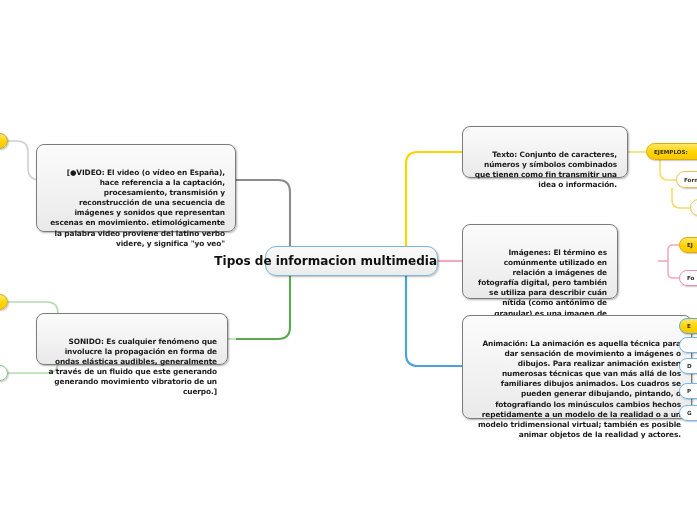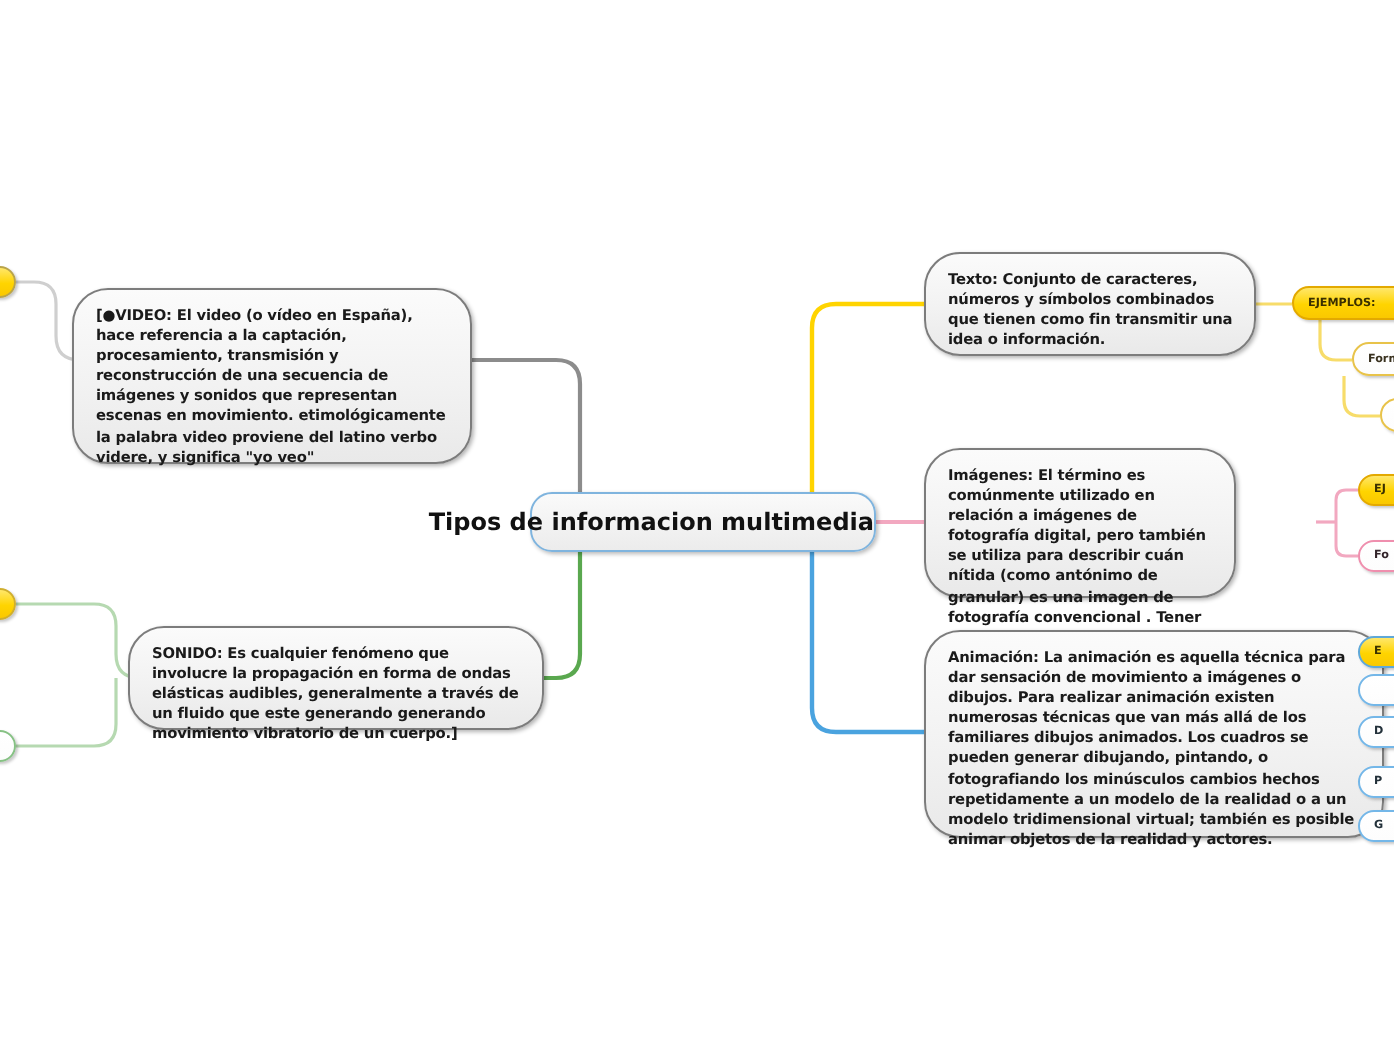--- a/index.html
+++ b/index.html
@@ -23,30 +23,31 @@
     top: 0;
     width: 697px;
     height: 520px;
     pointer-events: none;
   }
 
   
   .node {
     position: absolute;
     box-sizing: border-box;
-    border-radius: 18px;
+    border-radius: 8px;
     background: linear-gradient(to bottom, #fbfbfb 0%, #f2f2f2 55%, #e9e9e9 100%);
     border: 1px solid #7c7c7c;
     box-shadow: 1px 1px 2px rgba(0,0,0,0.30);
     color: #1a1a1a;
     font-weight: bold;
     font-size: 7.4px;
     line-height: 10.1px;
     letter-spacing: -0.1px;
-    padding: 8px 10px 7px 11px;
+    padding: 23px 10px 7px 11px;
+    text-align: right;
   }
 
   
   .root {
     position: absolute;
     box-sizing: border-box;
     border-radius: 11px;
     background: linear-gradient(to bottom, #fafafa 0%, #f3f3f3 50%, #ececec 100%);
     border: 1px solid #7fb4de;
     box-shadow: 1px 1px 2px rgba(0,0,0,0.28);
@@ -150,21 +151,21 @@
   </svg>
 
   <div class="root" style="left:265px; top:246px; width:173px; height:30px;">
     <span>Tipos de informacion multimedia</span>
   </div>
 
   <div class="node" style="left:36px; top:144px; width:200px; height:88px;">
     <span>[●VIDEO: El video (o vídeo en España), hace referencia a la captación, procesamiento, transmisión y reconstrucción de una secuencia de imágenes y sonidos que representan escenas en movimiento. etimológicamente la palabra video proviene del latino verbo videre, y significa "yo veo"</span>
   </div>
 
-  <div class="node" style="left:36px; top:313px; width:208px; height:52px;margin-left:28px;">
+  <div class="node" style="left:36px; top:313px; width:192px; height:52px;">
     <span>SONIDO: Es cualquier fenómeno que involucre la propagación en forma de ondas elásticas audibles, generalmente a través de un fluido que este generando generando movimiento vibratorio de un cuerpo.]</span>
   </div>
 
   <div class="node" style="left:462px; top:126px; width:166px; height:52px;">
     <span>Texto: Conjunto de caracteres, números y símbolos combinados que tienen como fin transmitir una idea o información.</span>
   </div>
 
   <div class="node" style="left:462px; top:224px; width:156px; height:75px;">
     <span>Imágenes: El término es comúnmente utilizado en relación a imágenes de fotografía digital, pero también se utiliza para describir cuán nítida (como antónimo de granular) es una imagen de fotografía convencional . Tener mayor resolución se traduce en obtener una imagen con más detalle o calidad visual.</span>
   </div>

